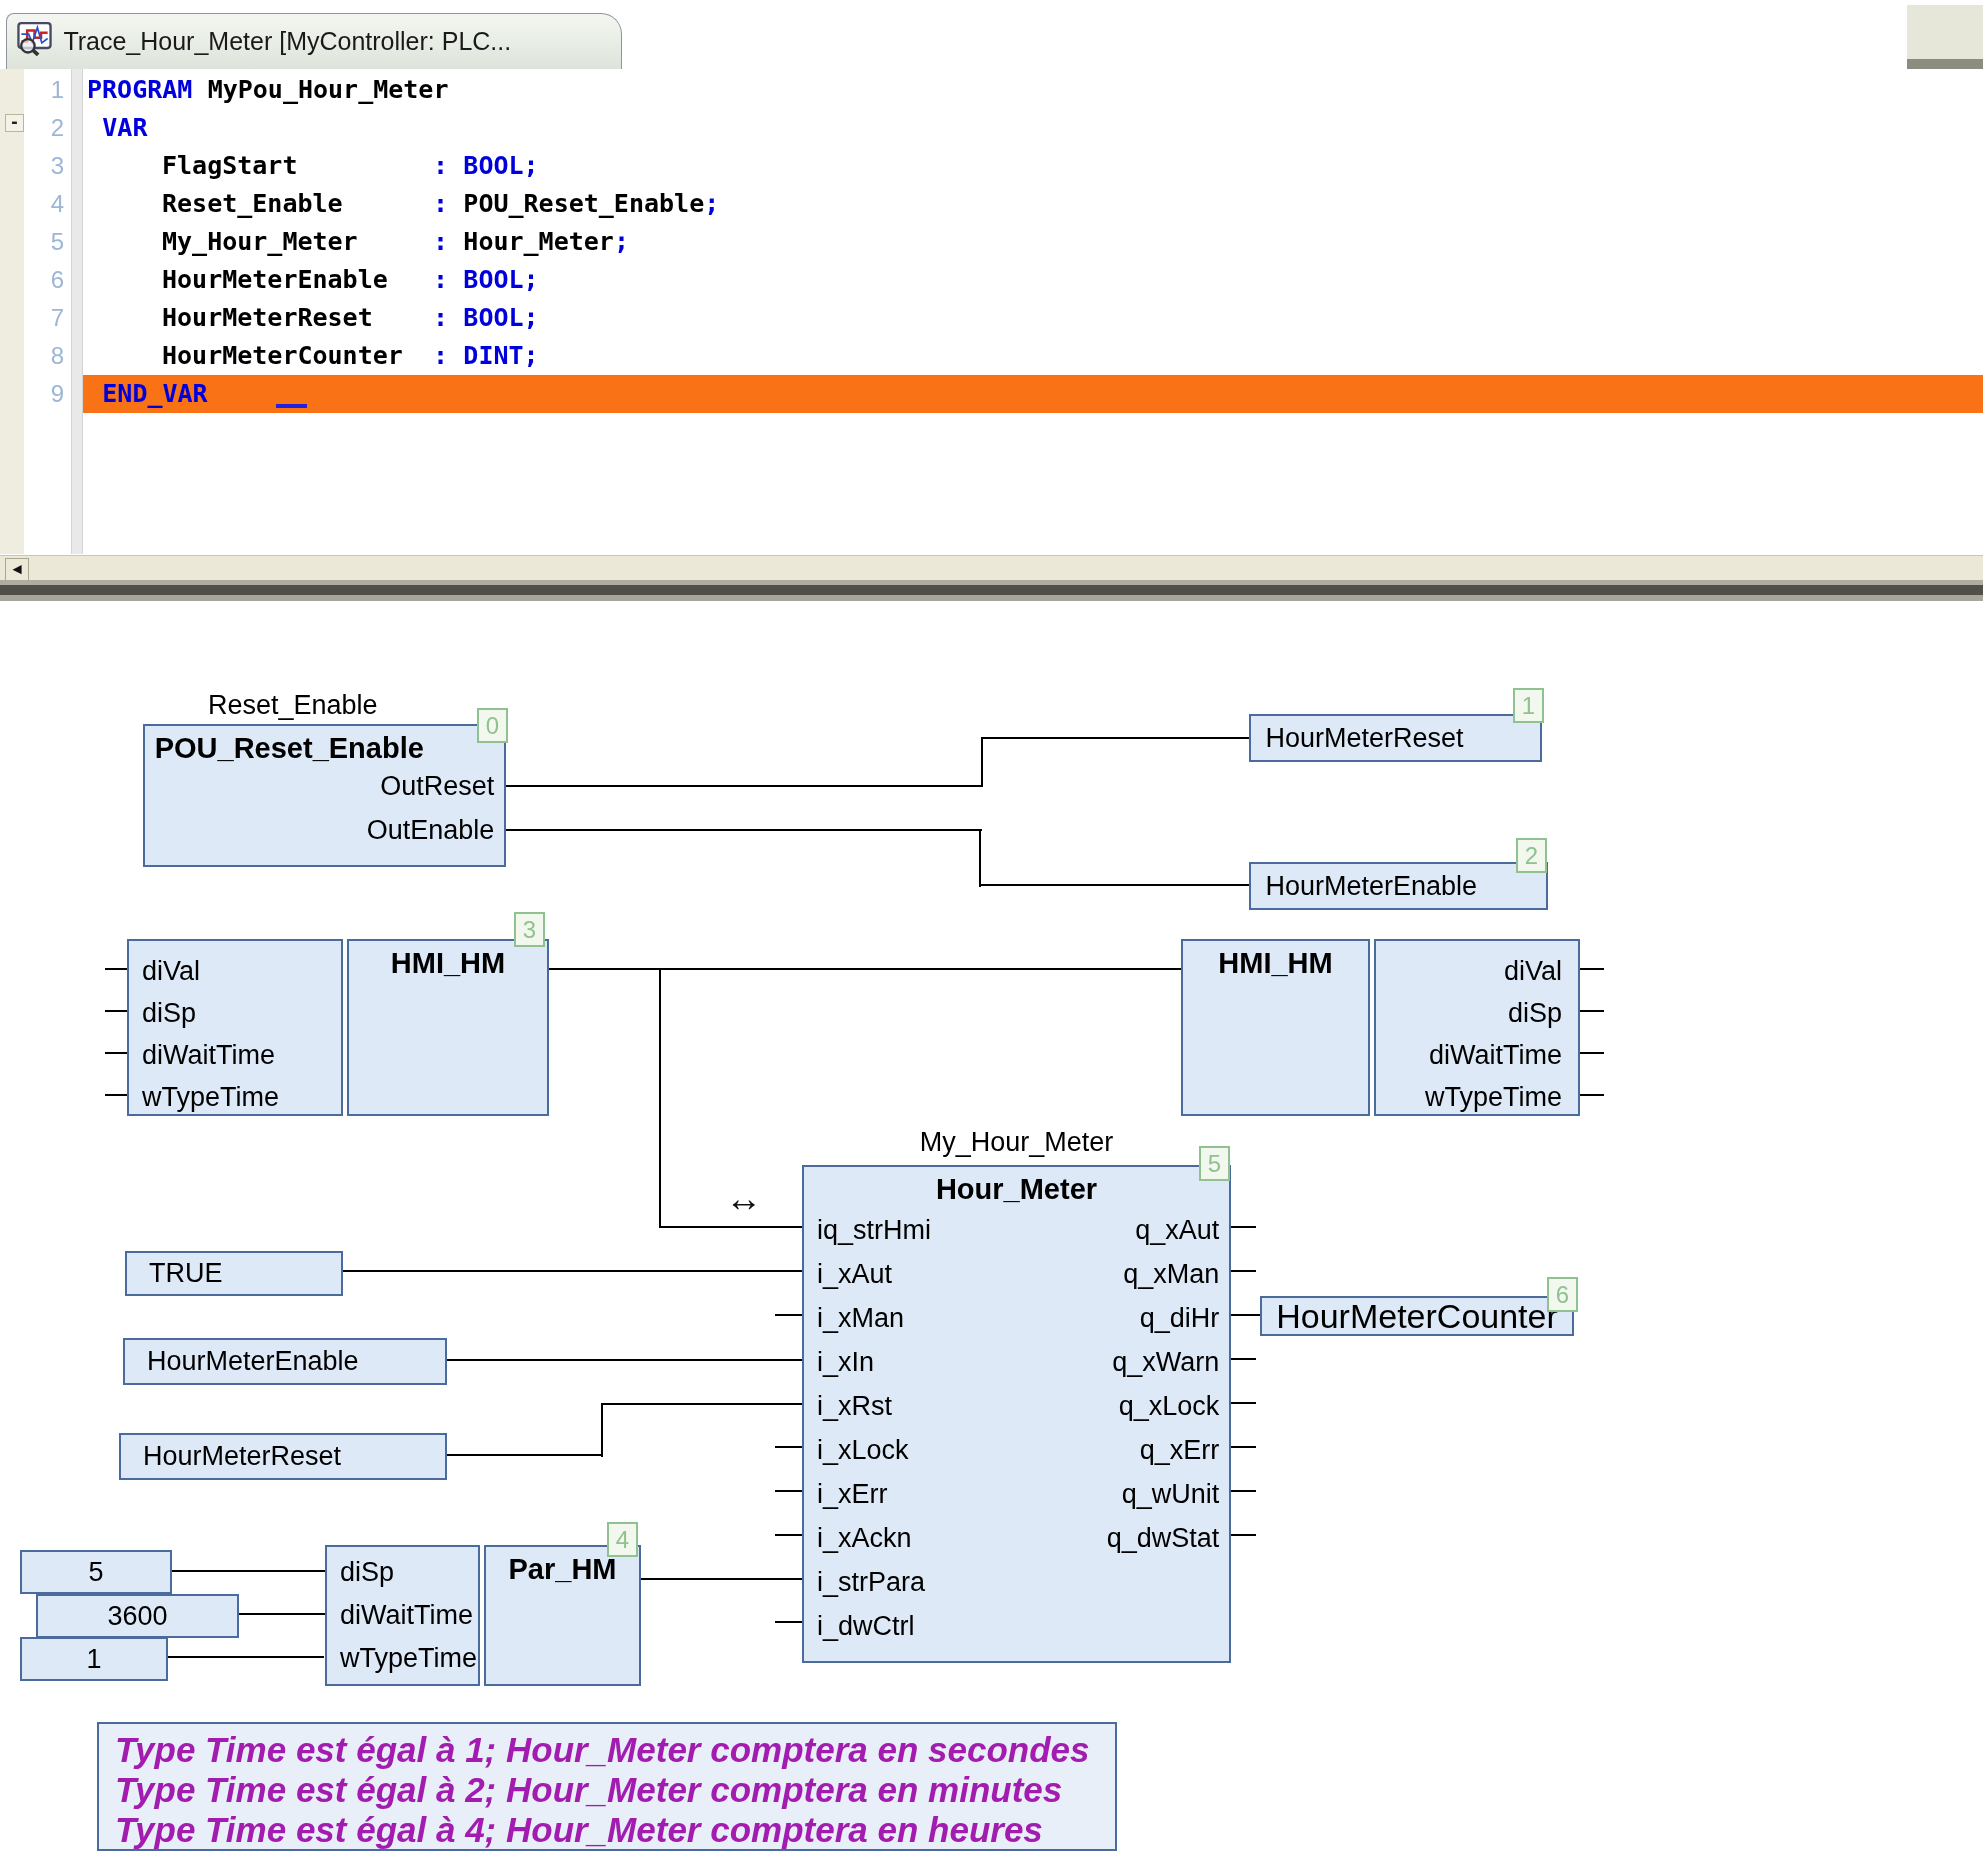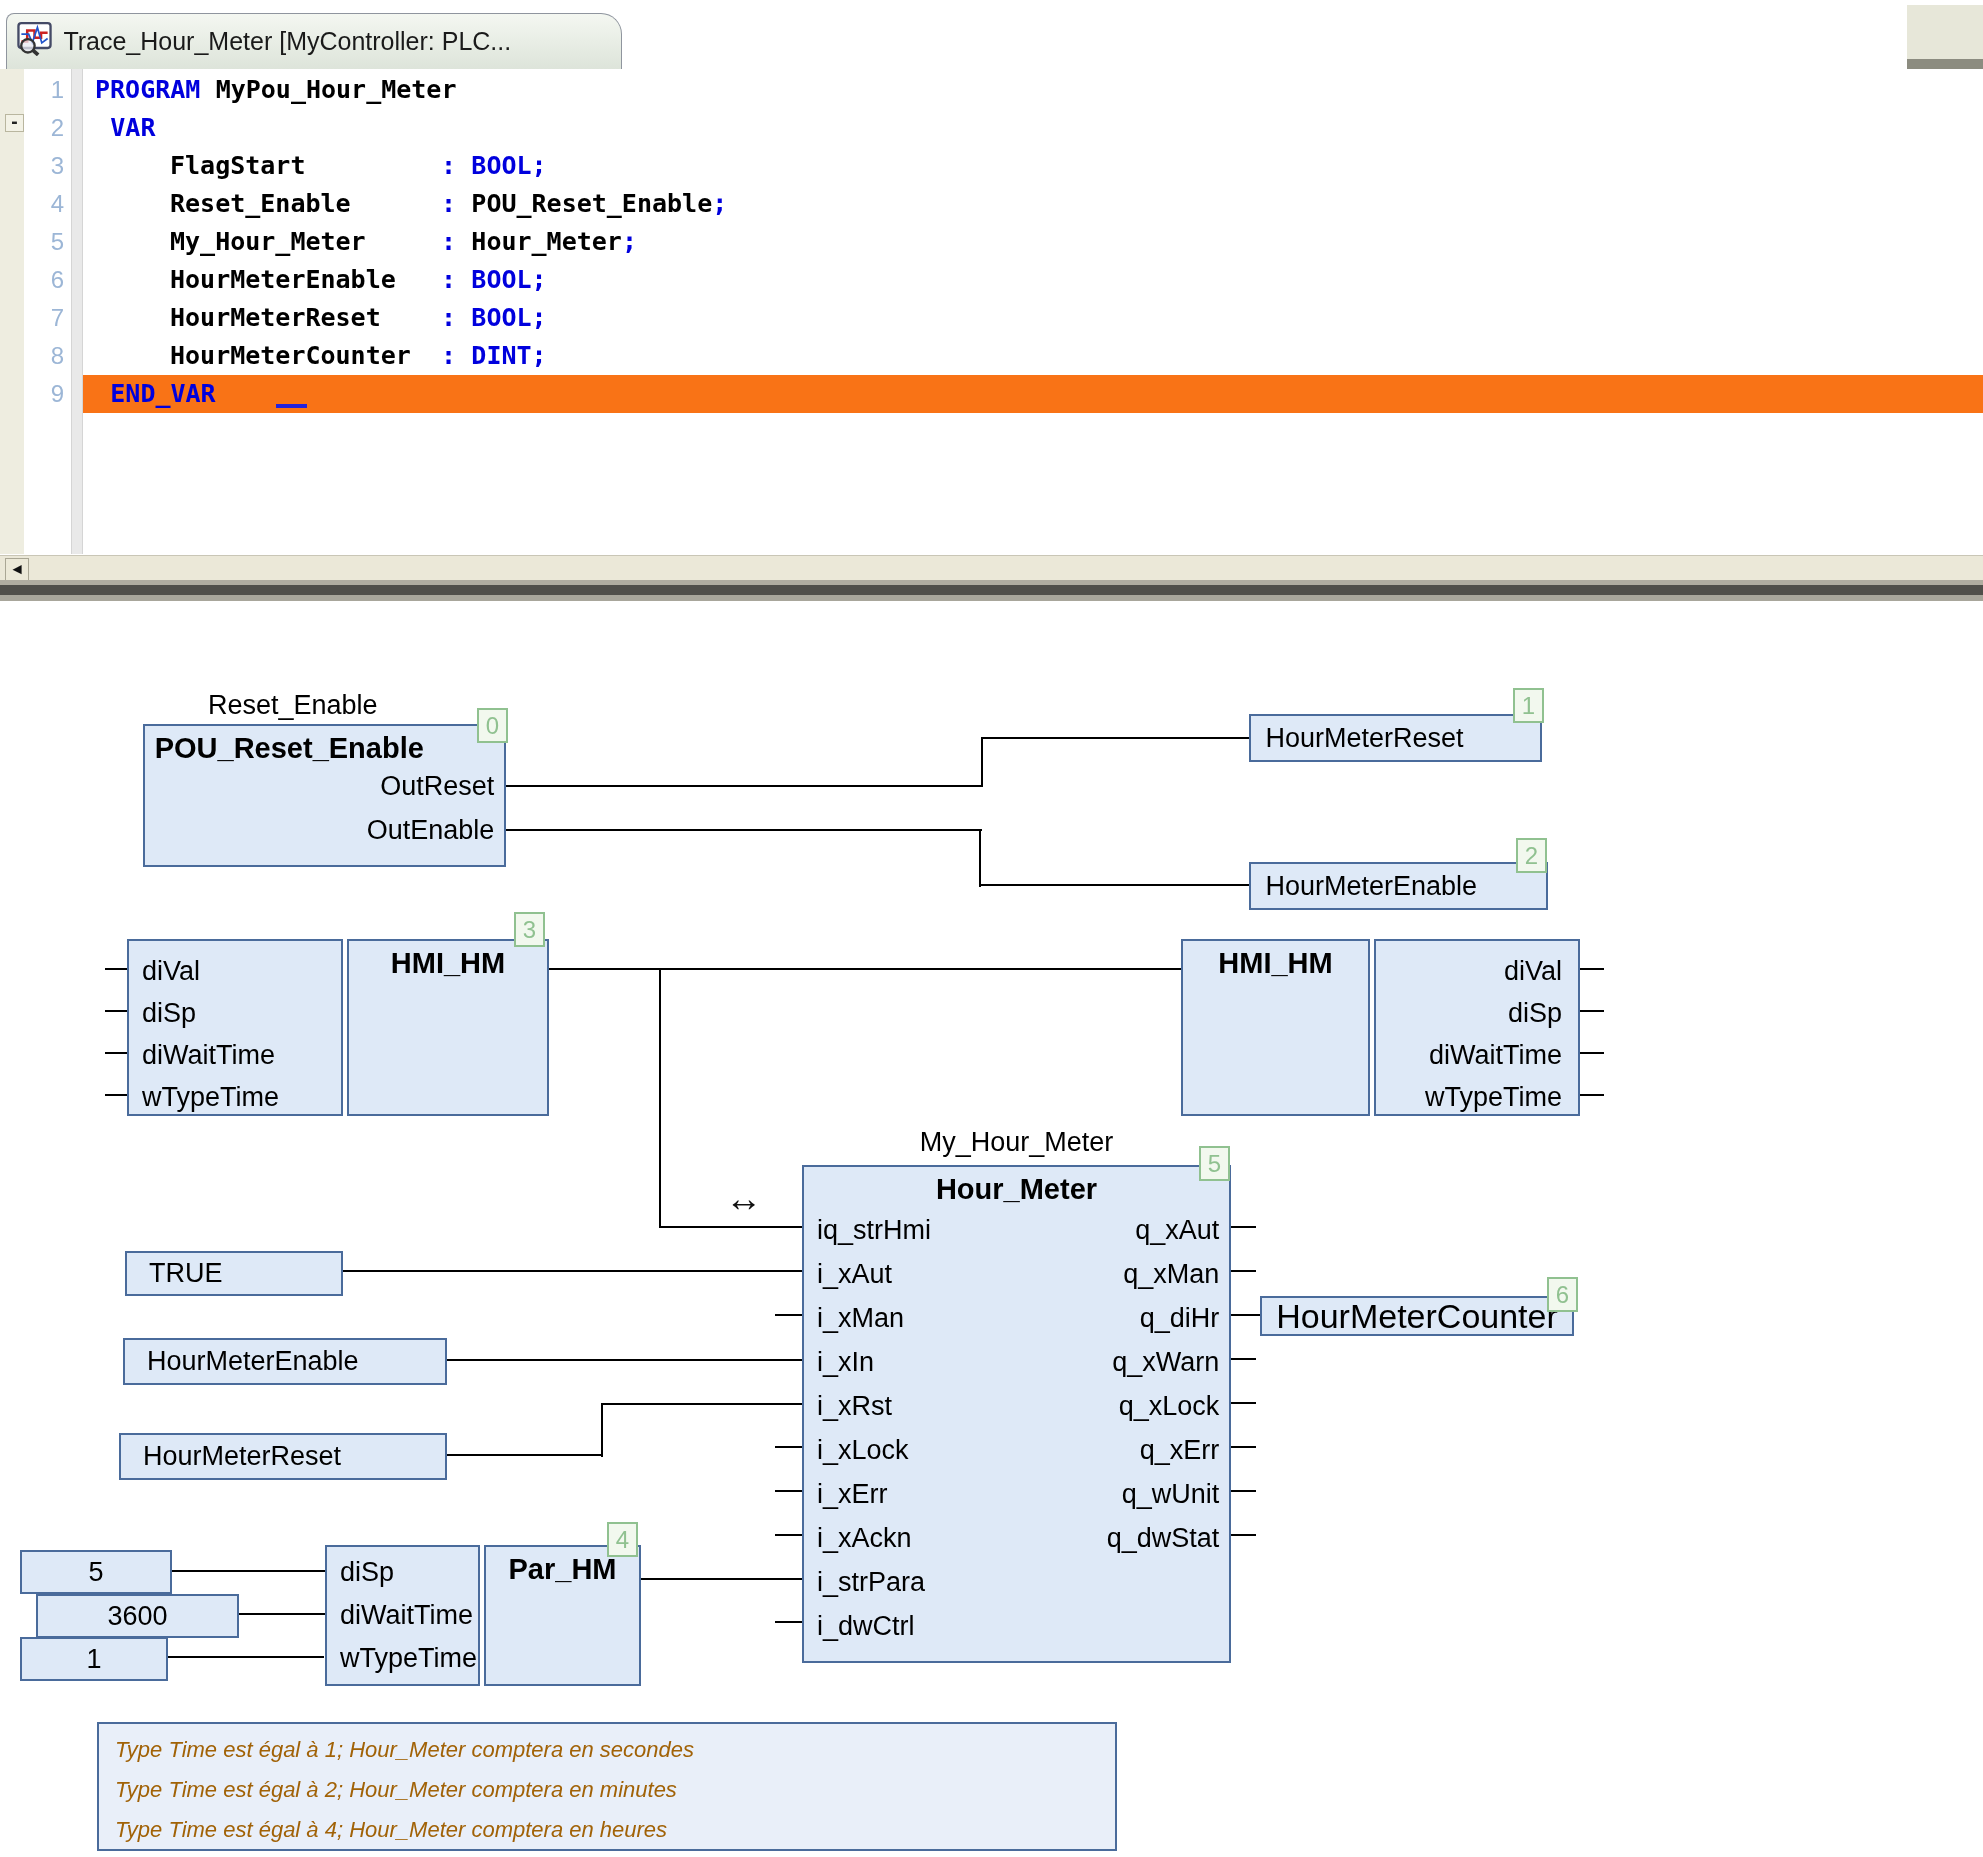--- a/index.html
+++ b/index.html
@@ -28,21 +28,21 @@
   .fold-strip{position:absolute;left:0;top:0;width:24px;height:485px;background:#eeede0;}
   .fold-minus{position:absolute;left:4.8px;top:45px;width:19.3px;height:18px;background:#f3f2e6;
       border:1.6px solid #b9b69f;font-size:19.3px;line-height:14.5px;text-align:center;color:#222;
       box-sizing:border-box;font-weight:bold;}
   .gutter{position:absolute;left:24px;top:1.6px;width:45px;height:482px;background:#fff;text-align:right;}
   .gutter .ln{height:38px;line-height:38px;font-size:24px;color:#9cb6d6;padding-right:4.8px;}
   .gutter-sep{position:absolute;left:71px;top:0;width:12px;height:485px;background:#e9e9e9;
       border-left:0.8px solid #d5d5d5;border-right:0.8px solid #d5d5d5;box-sizing:border-box;}
   .code{position:absolute;left:83px;top:1.6px;right:0;height:482px;
       font-family:"DejaVu Sans Mono",monospace;font-weight:bold;font-size:25px;}
-  .crow{height:38px;line-height:38px;white-space:pre;padding-left:12px;}
+  .crow{height:38px;line-height:38px;white-space:pre;padding-left:4px;}
   .crow.hl{background:#f97316;}
   .kw{color:#0000dd;}
   .id{color:#000;}
   .ind1{display:inline-block;width:15.3px;}
   .ind5{display:inline-block;width:75px;}
   .csp{display:inline-block;width:15.3px;}
   .dname{display:inline-block;width:271px;color:#000;}
   .cursor{position:absolute;left:276px;top:335px;width:31px;height:4px;background:#2222dd;}
 
   
@@ -70,21 +70,21 @@
   .vbox.pl{padding-left:22px;}
   .vbox.pl2{padding-left:14.5px;}
   .vbox.ctr{justify-content:center;}
   .vbox.big{font-size:34px;}
   .badge{position:absolute;width:31px;height:35px;background:#f2f8ee;border:2.4px solid #90c190;
       box-sizing:border-box;color:#90c190;font-size:24px;line-height:31px;text-align:center;z-index:5;}
   .inst-label{position:absolute;font-size:27px;color:#000;white-space:nowrap;}
   .inout{position:absolute;font-size:37px;font-weight:bold;color:#111;line-height:32px;}
   .comment{position:absolute;background:#e9eff9;border:2.4px solid #4a6b9b;box-sizing:border-box;
       padding:6.4px 0 0 16px;}
-  .comment .cline{font-size:22px;font-style:italic;color:#a16207;line-height:40px;white-space:nowrap;}
+  .comment .cline{font-size:35px;font-style:italic;color:#a21caf;line-height:40px;white-space:nowrap;font-weight:bold;}
 </style>
 </head>
 <body>
 
 <div class="screen">
 
   <div class="tabbar">
     <div class="tab inactive">
       <span class="ticon">
         <svg width="35" height="35" viewBox="0 0 24 24">

